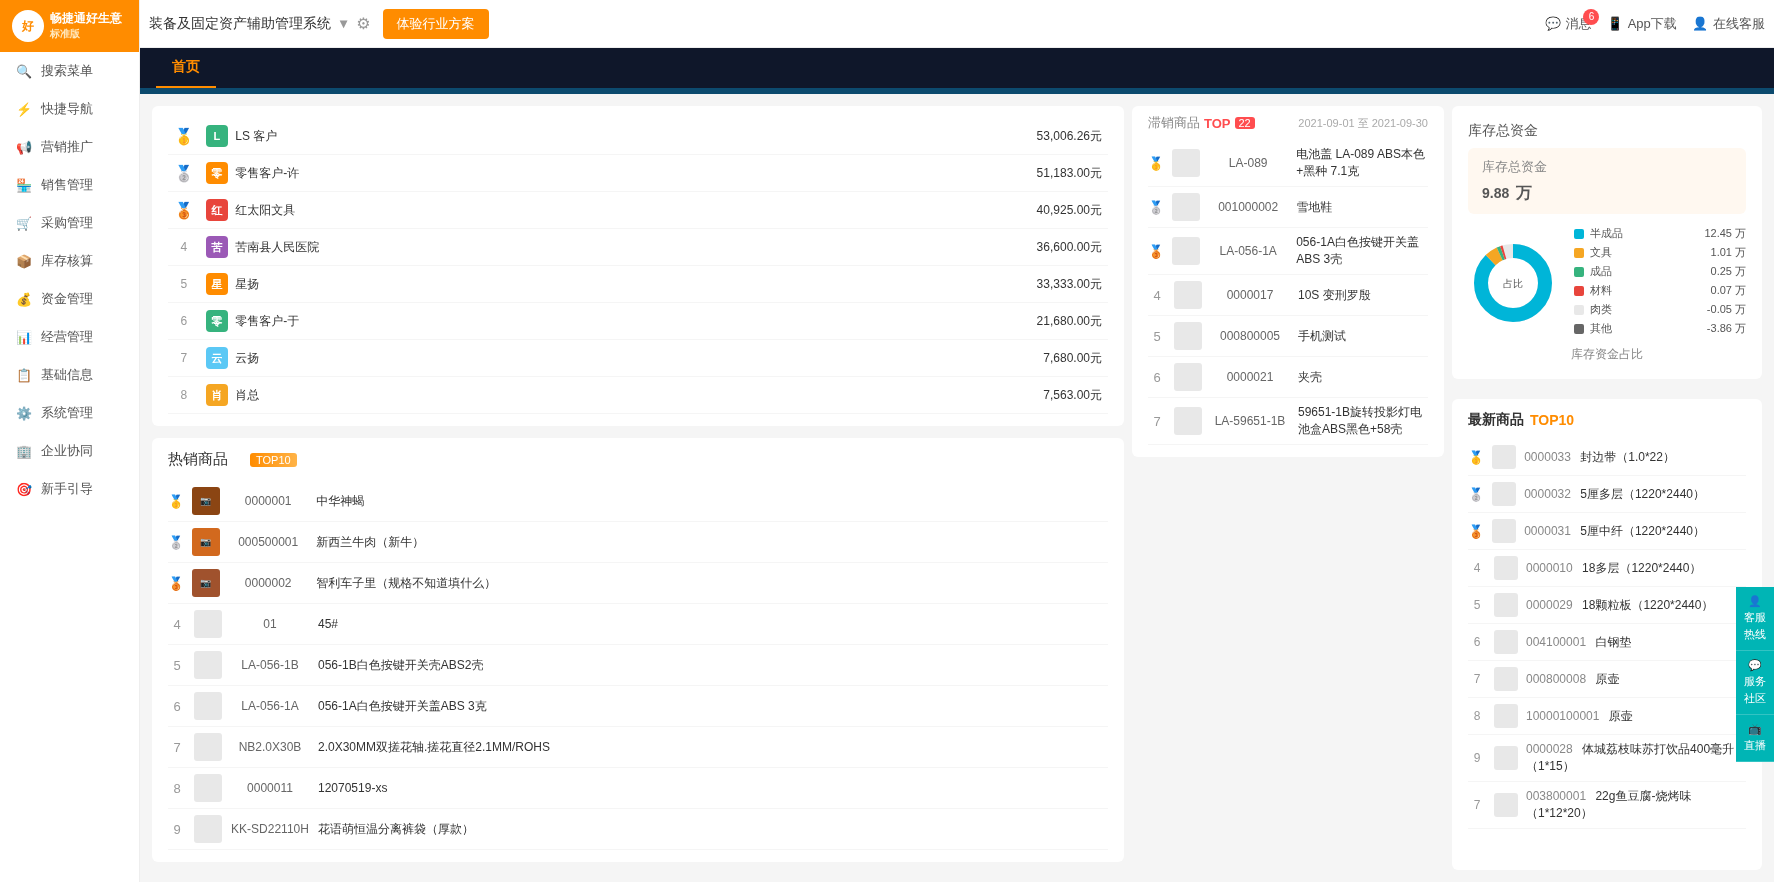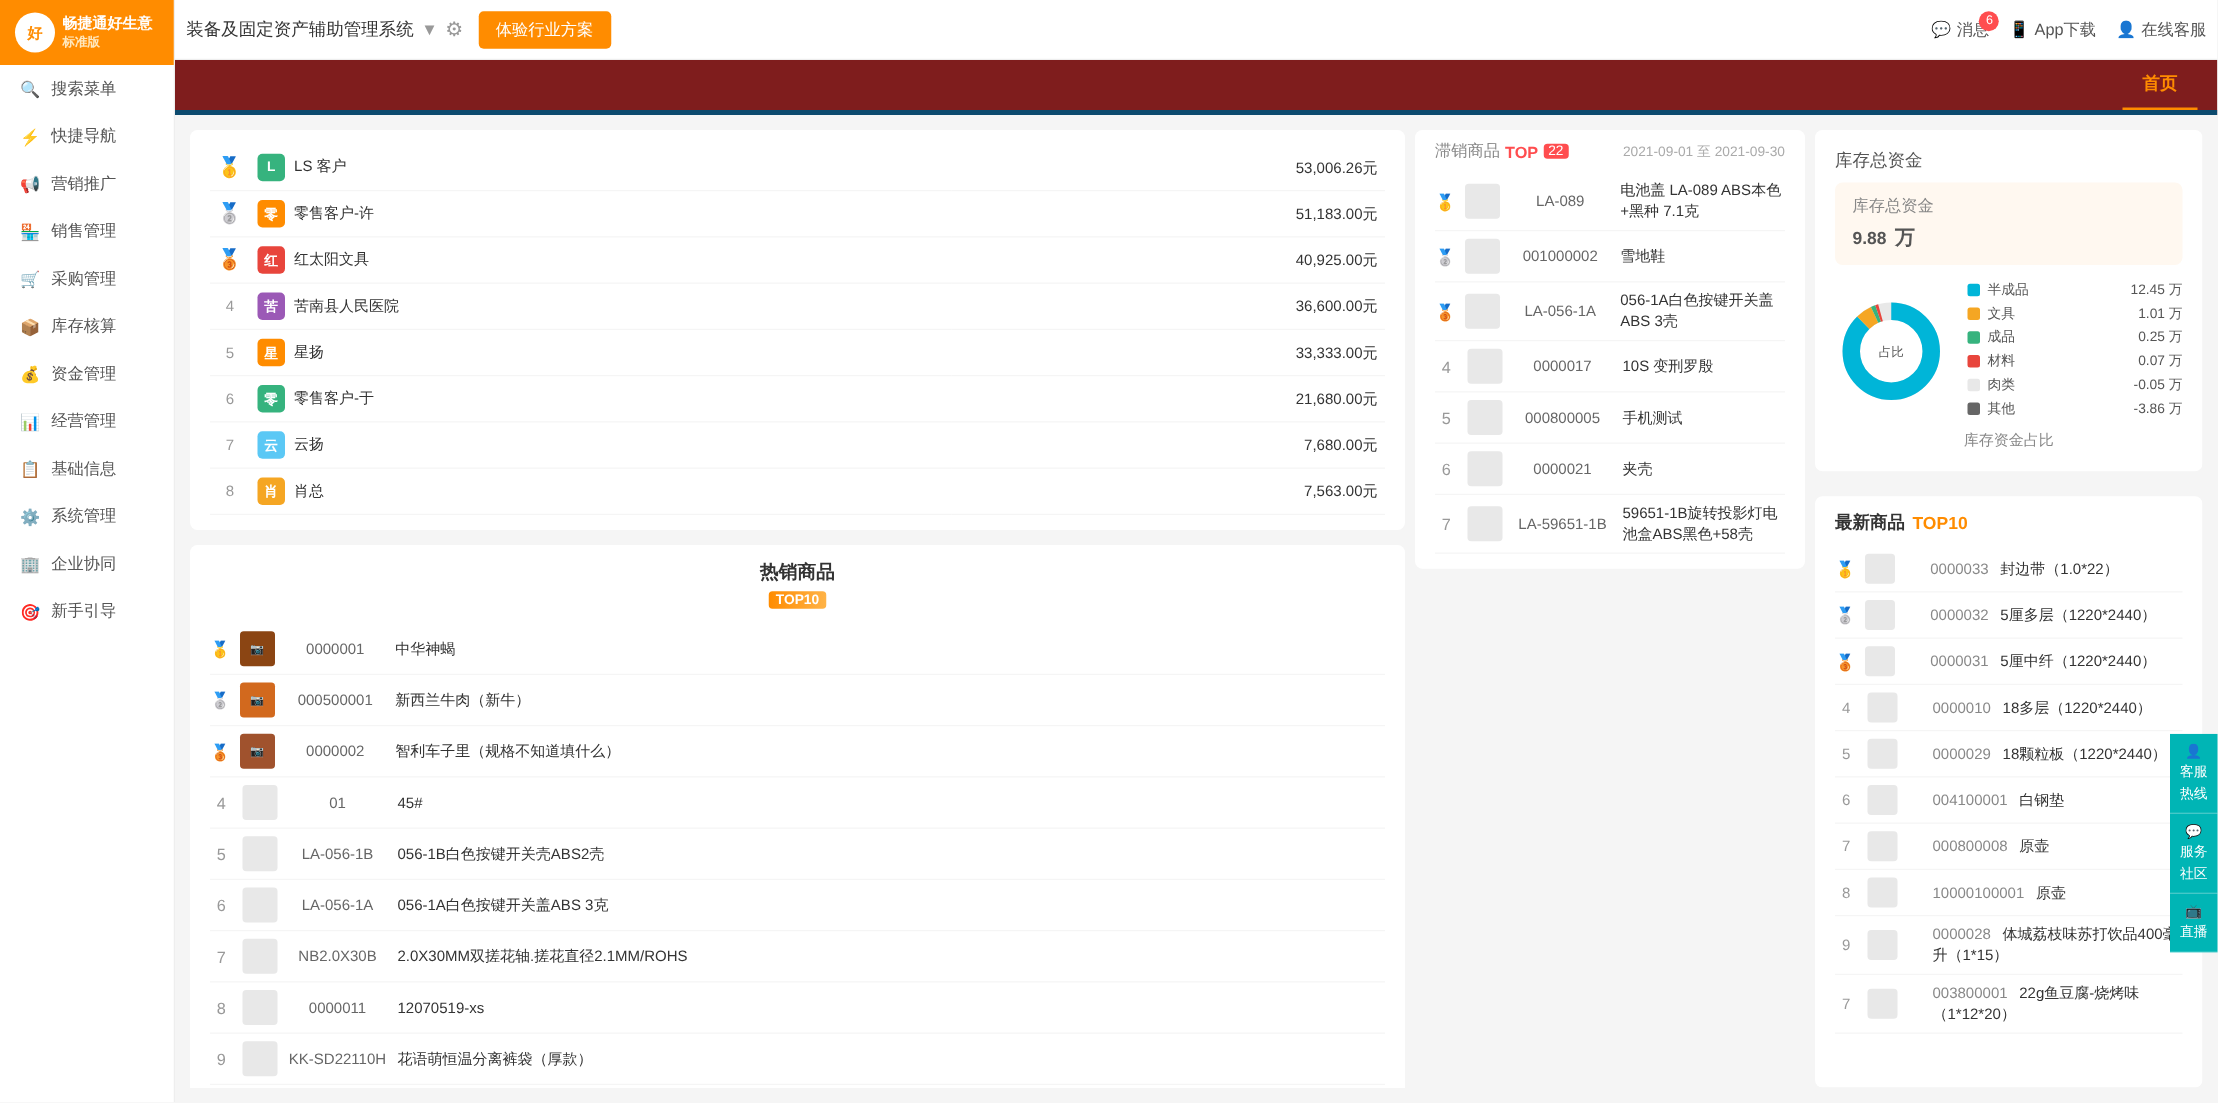--- a/index.html
+++ b/index.html
@@ -95,26 +95,25 @@
       background: #ff4d4f;
       color: #fff;
       border-radius: 50%;
       width: 16px; height: 16px;
       font-size: 10px;
       display: flex; align-items: center; justify-content: center;
     }
 
     
     .tab-bar {
-      background: #7f1d1d;
-      border-bottom: 4px solid #0c4a6e;
+      background: #0f172a;
+      border-bottom: 6px solid #0c4a6e;
       display: flex;
       align-items: center;
       padding: 0 16px;
-      justify-content: flex-end;
     }
     .tab-item {
       padding: 10px 16px;
       cursor: pointer;
       font-size: 14px;
       color: #555;
       border-bottom: 2px solid transparent;
     }
     .tab-item.active {
       color: #ff8c00;
@@ -172,22 +171,22 @@
       border-radius: 3px;
       background: #e8e8e8;
       display: flex; align-items: center; justify-content: center;
       color: #999; font-size: 9px;
       overflow: hidden; flex-shrink: 0;
     }
     .product-code { color: #666; font-size: 12px; min-width: 80px; text-align: center; }
     .product-name { color: #333; font-size: 12px; flex: 1; }
 
     .section-title {
-      font-size: 15px; font-weight: bold; color: #333; margin-bottom: 12px;
-      display: flex; align-items: center; gap: 6px; flex-direction: column;
+      font-size: 15px; font-weight: normal; color: #333; margin-bottom: 12px;
+      display: flex; align-items: center; gap: 22px;
     }
     .top10-label {
       background: linear-gradient(90deg, #ff8c00, #ffb347);
       color: #fff; font-size: 11px; padding: 1px 6px; border-radius: 3px;
     }
 
     
     .right-panel {
       width: 310px;
       flex-shrink: 0;
@@ -240,21 +239,21 @@
     .new-product-item {
       display: flex; align-items: center; padding: 6px 0;
       border-bottom: 1px solid #f5f5f5; gap: 8px;
     }
     .new-product-rank { color: #999; font-size: 12px; width: 18px; text-align: center; }
     .new-product-thumb {
       width: 24px; height: 24px; background: #e8e8e8; border-radius: 3px;
       display: flex; align-items: center; justify-content: center; font-size: 9px; color: #999;
       flex-shrink: 0;
     }
-    .new-product-info { flex: 1; font-size: 12px; color: #333; margin-left: 20px; }
+    .new-product-info { flex: 1; font-size: 12px; color: #333; }
 
     
     .float-buttons {
       position: fixed;
       right: 0; bottom: 120px;
       display: flex; flex-direction: column;
       z-index: 100;
     }
     .float-btn {
       background: #00b5b5;

